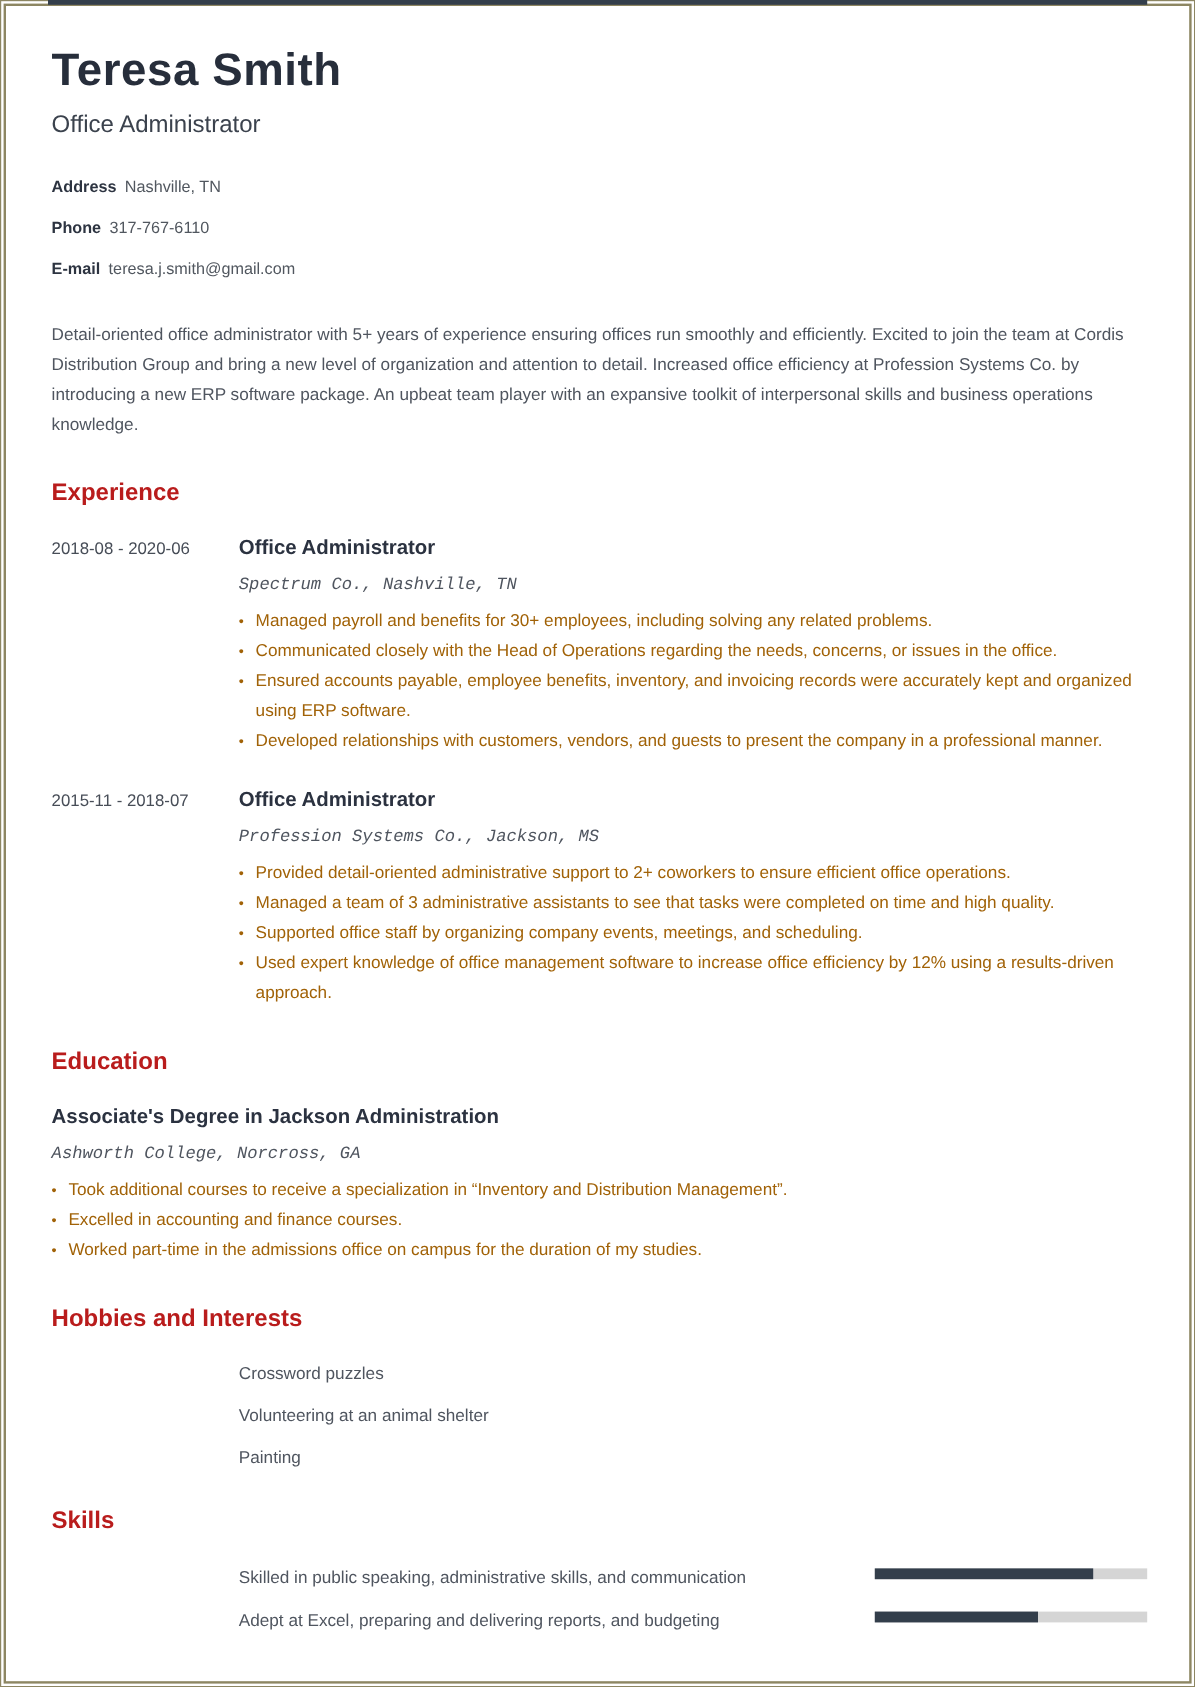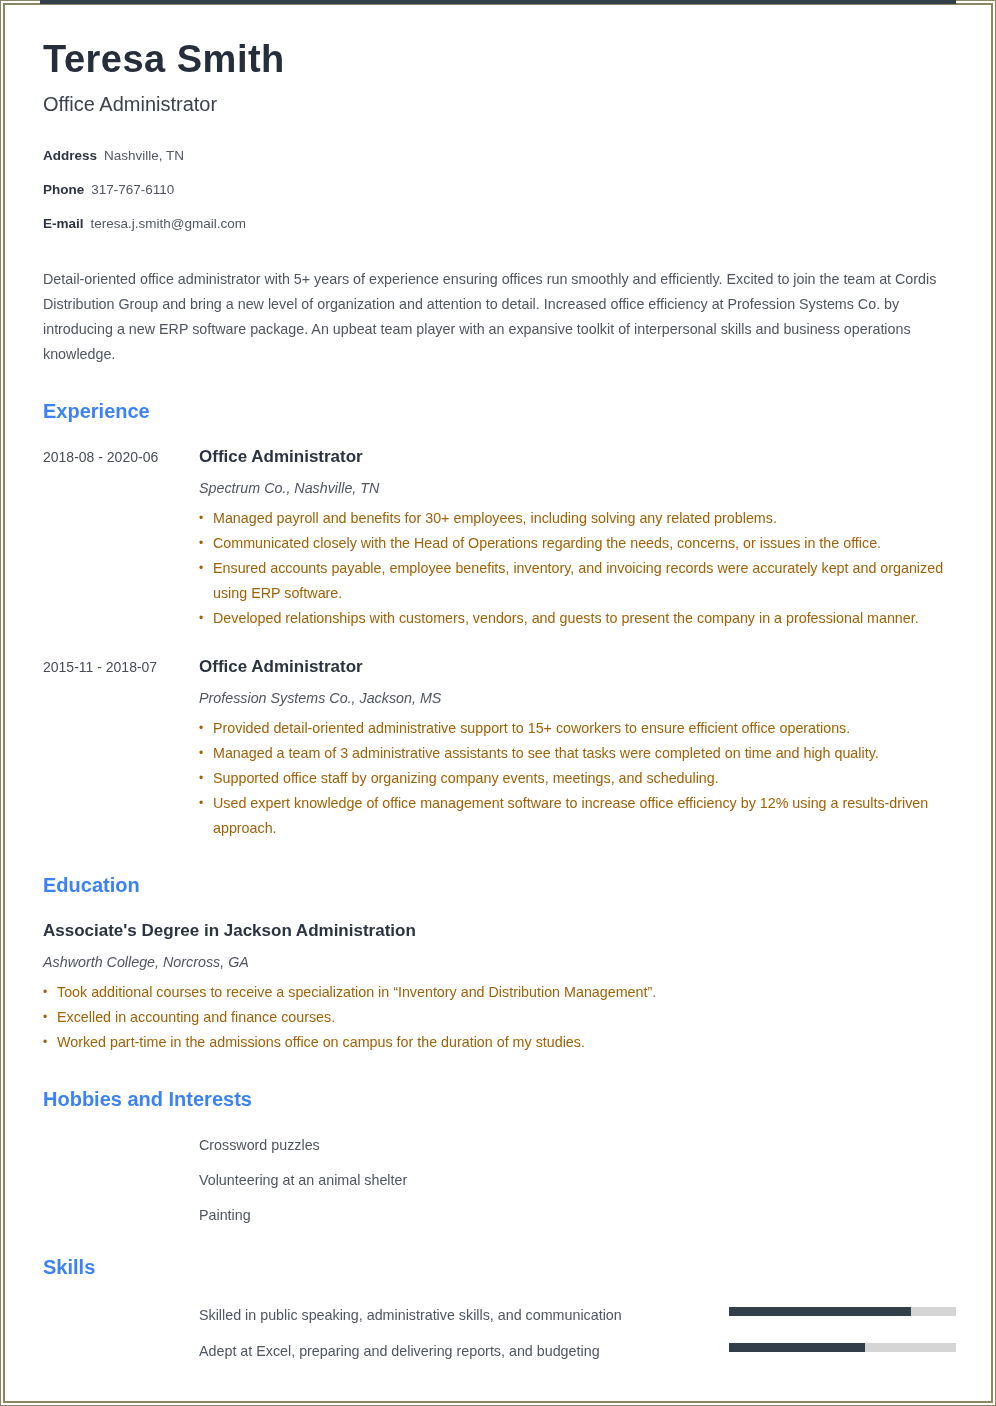--- a/index.html
+++ b/index.html
@@ -54,21 +54,21 @@
   .summary {
     margin-top: 36px;
     font-size: 14.3px;
     line-height: 25px;
     color: #4f555f;
   }
   
   .section-heading {
     font-size: 20px;
     font-weight: bold;
-    color: #3b82f6;
+    color: #b91c1c;
     margin-top: 33px;
     margin-bottom: 24px;
   }
   .entry { display: flex; margin-bottom: 26px; }
   .entry:last-child { margin-bottom: 0; }
   .entry-date {
     flex: 0 0 156px;
     font-size: 14px;
     color: #474d57;
     padding-top: 2px;
@@ -77,20 +77,21 @@
   .entry-title {
     font-size: 17px;
     font-weight: bold;
     color: #2b3240;
   }
   .entry-subtitle {
     font-style: italic;
     font-size: 14.3px;
     color: #4f555f;
     margin-top: 13px;
+    font-family: Liberation Mono, monospace;
   }
   ul.bullets { list-style: none; margin-top: 10px; }
   ul.bullets li {
     font-size: 14.3px;
     line-height: 25px;
     color: #a16207;
     padding-left: 14px;
     position: relative;
   }
   ul.bullets li::before {
@@ -171,21 +172,21 @@
       </ul>
     </div>
   </div>
 
   <div class="entry">
     <div class="entry-date">2015-11 - 2018-07</div>
     <div class="entry-body">
       <div class="entry-title">Office Administrator</div>
       <div class="entry-subtitle">Profession Systems Co., Jackson, MS</div>
       <ul class="bullets">
-        <li>Provided detail-oriented administrative support to 15+ coworkers to ensure efficient office operations.</li>
+        <li>Provided detail-oriented administrative support to 2+ coworkers to ensure efficient office operations.</li>
         <li>Managed a team of 3 administrative assistants to see that tasks were completed on time and high quality.</li>
         <li>Supported office staff by organizing company events, meetings, and scheduling.</li>
         <li>Used expert knowledge of office management software to increase office efficiency by 12% using a results-driven approach.</li>
       </ul>
     </div>
   </div>
 
   <div class="section-heading">Education</div>
 
   <div class="entry">

